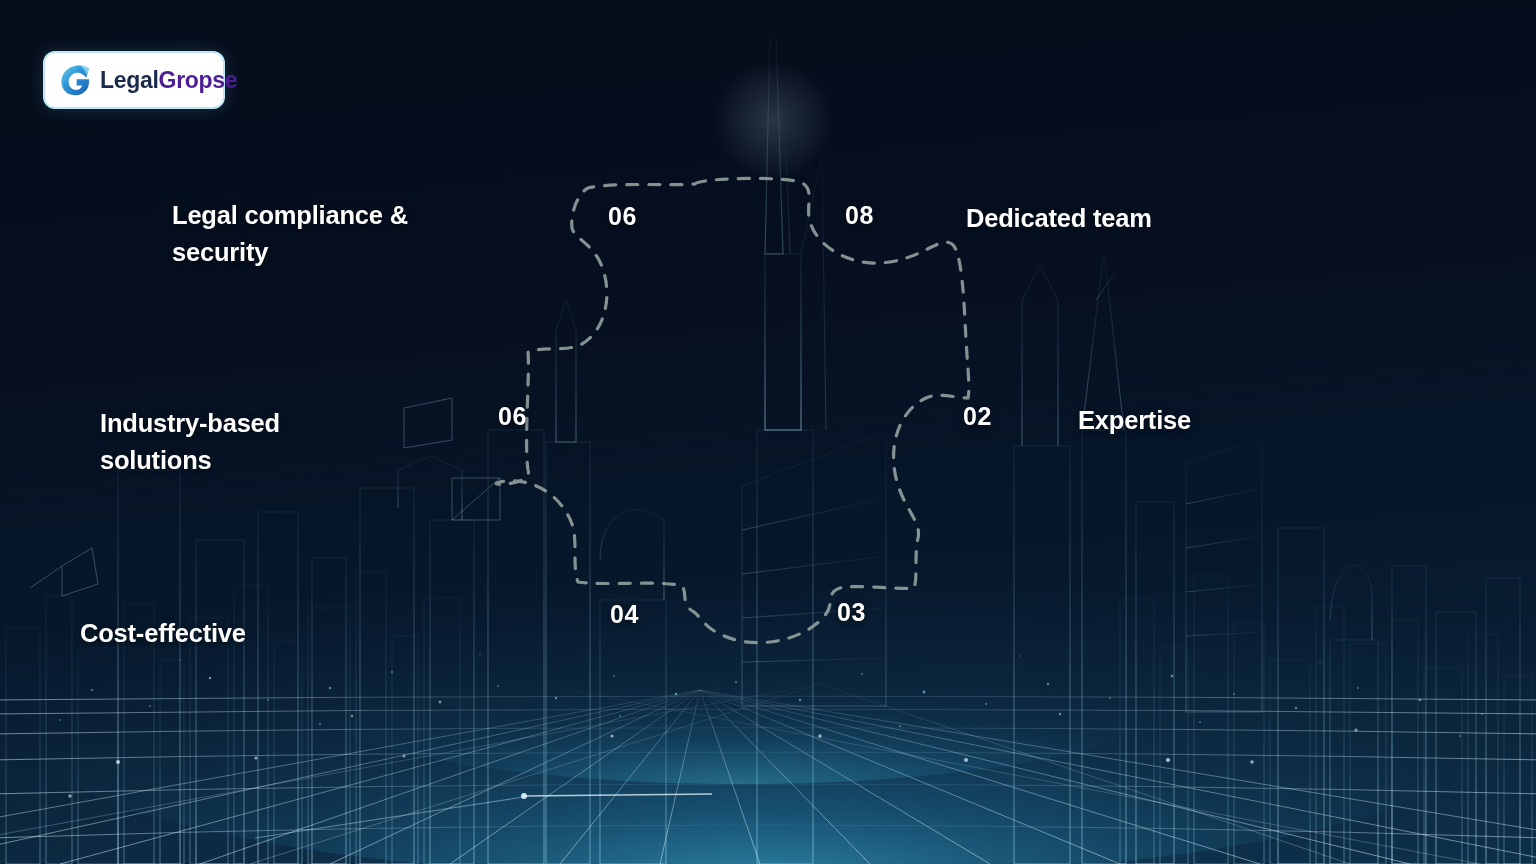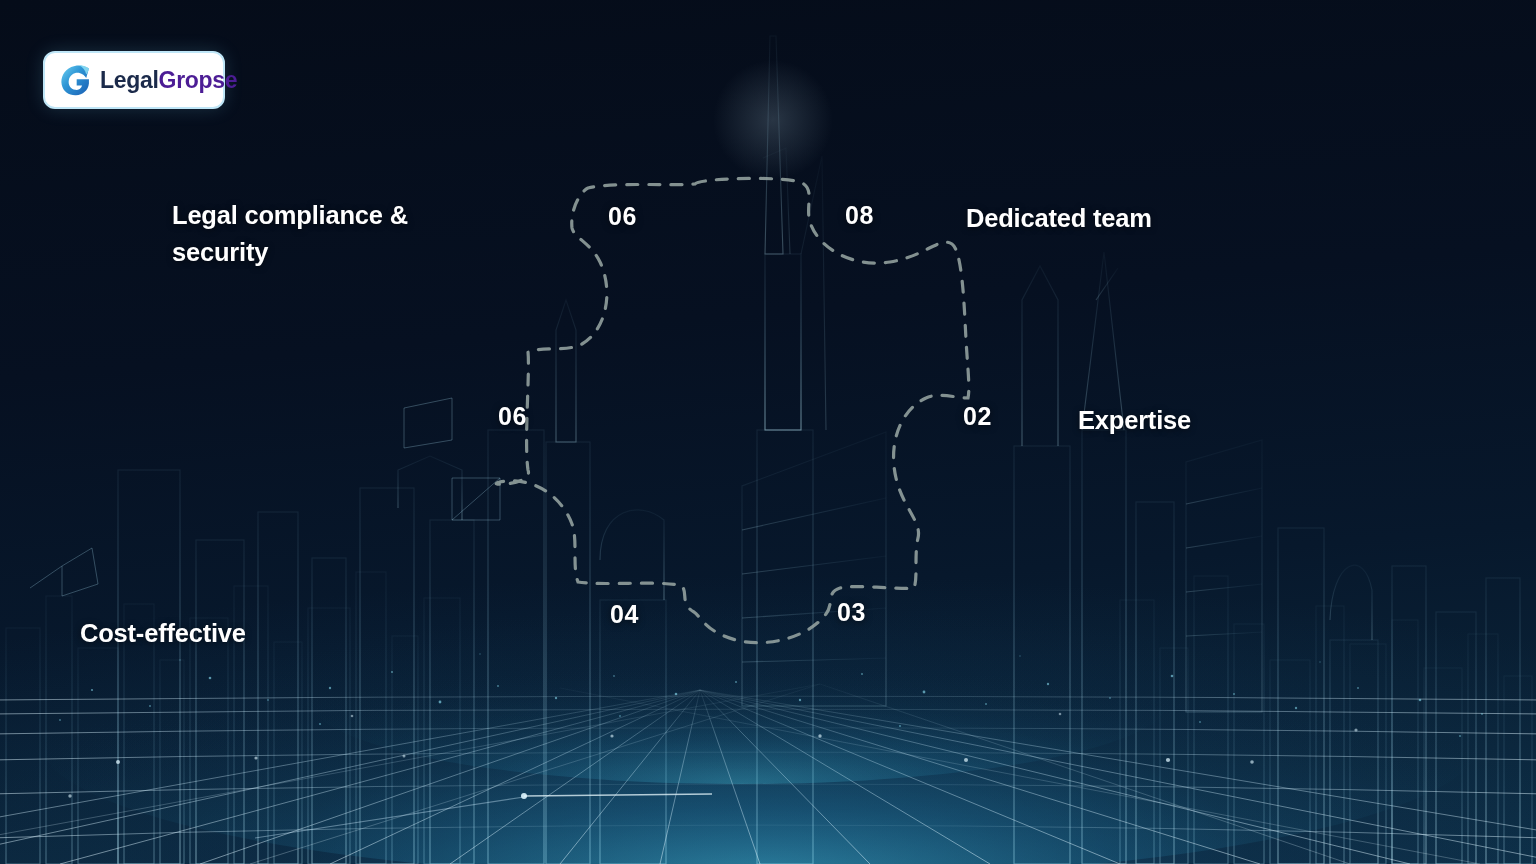--- a/index.html
+++ b/index.html
@@ -454,16 +454,18 @@
   <div class="num n-01">08</div>
   <div class="num n-02">02</div>
   <div class="num n-03">03</div>
   <div class="num n-04">04</div>
   <div class="num n-05">06</div>
   <div class="num n-06">06</div>
 
   <div class="label l-dedicated">Dedicated team</div>
   <div class="label l-expertise">Expertise</div>
   <div class="label l-cost">Cost-effective</div>
+  <div class="label l-industry">Industry-based
+solutions</div>
   <div class="label l-legal">Legal compliance &amp;
 security</div>
 
 </div>
 
 </body></html>

